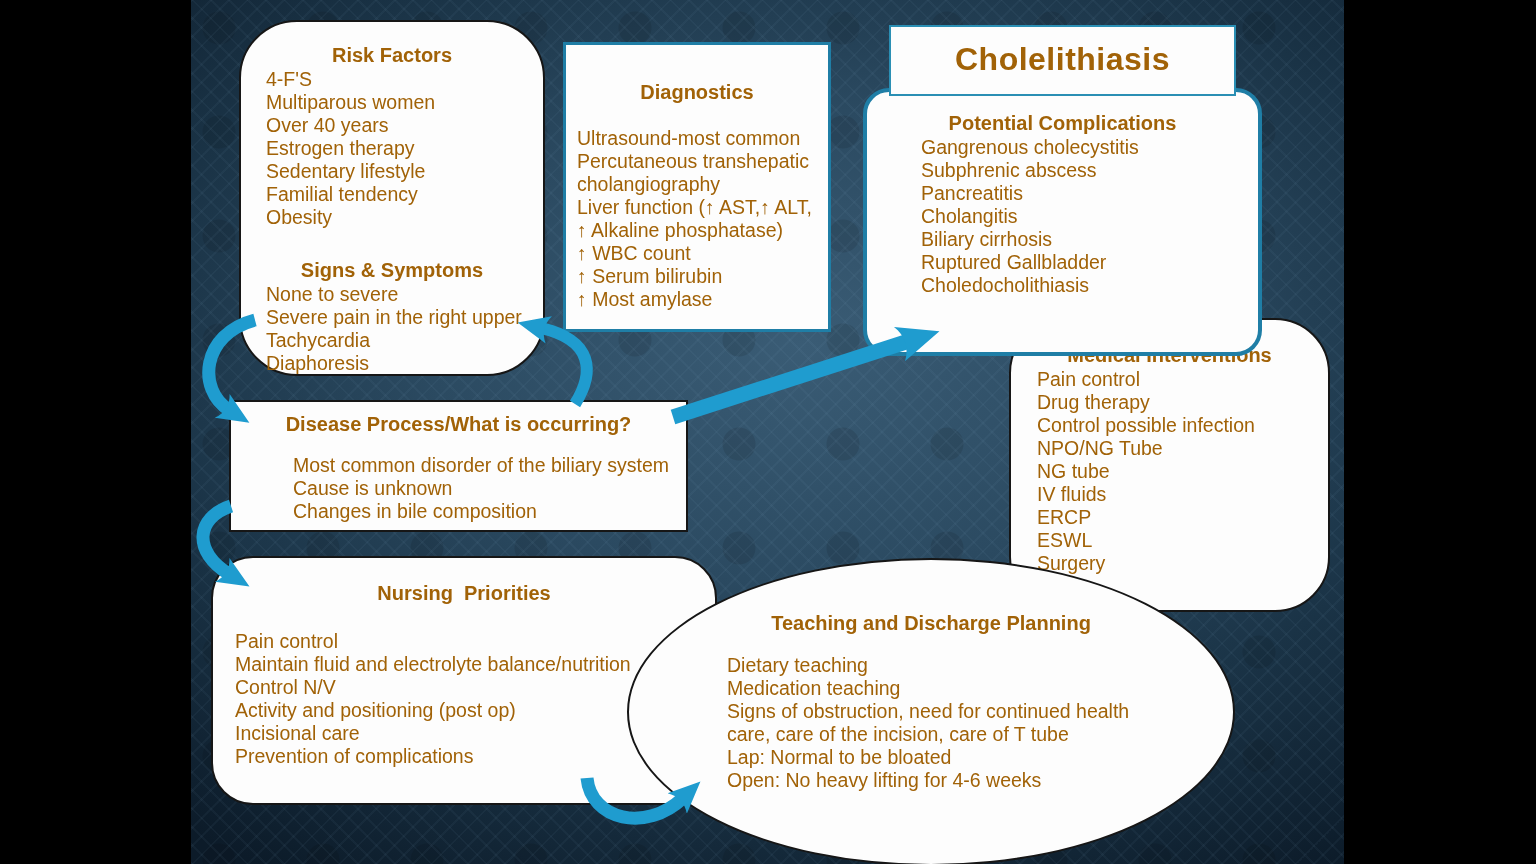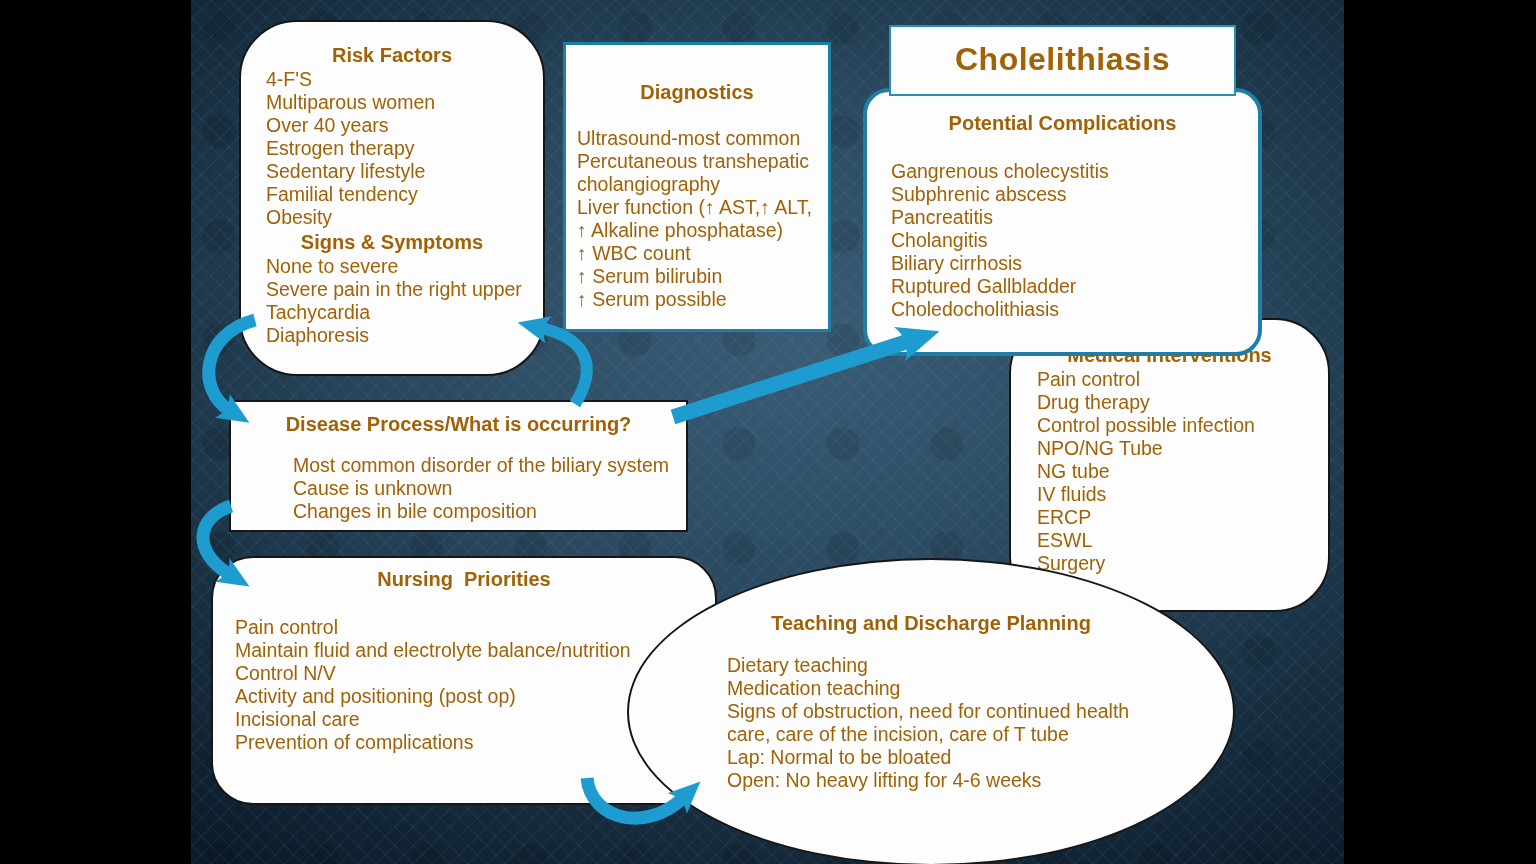--- a/index.html
+++ b/index.html
@@ -24,33 +24,33 @@
   .risk .items{padding-left:25px;}
 
   .diag{left:372px;top:42px;width:262px;height:284px;}
   .diag .bt{padding-top:34px;margin-bottom:22px;}
   .diag .items{padding-left:11px;}
 
   .ctitle{left:698px;top:25px;width:343px;height:67px;border:2px solid #2a8fb4;z-index:6;}
   .ctitle .bt{font-size:32px;line-height:64px;letter-spacing:0.5px;}
 
   .potential{left:672px;top:88px;width:391px;height:260px;border-radius:26px;border-width:4px;z-index:5;}
-  .potential .bt{padding-top:18px;margin-bottom:24px;}
-  .potential .items{padding-left:24px;}
+  .potential .bt{padding-top:18px;}
+  .potential .items{padding-left:24px;margin-left:30px;}
 
   .medical{left:818px;top:318px;width:317px;height:290px;border-radius:55px;z-index:2;}
   .medical .bt{padding-top:22px;}
   .medical .items{padding-left:26px;}
 
   .disease{left:38px;top:400px;width:455px;height:128px;z-index:2;}
   .disease .bt{padding-top:9px;margin-bottom:17px;}
   .disease .items{padding-left:62px;line-height:23.5px;}
 
   .nursing{left:20px;top:556px;width:502px;height:245px;border-radius:42px;z-index:2;}
-  .nursing .bt{padding-top:8px;margin-bottom:24px;}
+  .nursing .bt{padding-top:22px;margin-bottom:24px;}
   .nursing .items{padding-left:22px;}
 
   .ellipse{left:436px;top:558px;width:604px;height:304px;border-radius:50%;z-index:3;}
   .ellipse .bt{padding-top:50px;margin-bottom:18px;}
   .ellipse .items{padding-left:98px;line-height:23.5px;}
 
   .arrows{position:absolute;left:0;top:0;width:1153px;height:864px;z-index:8;pointer-events:none;}
 </style>
 </head>
 <body>
@@ -93,40 +93,40 @@
     <div class="bt">Risk Factors</div>
     <div class="items">
         <div>4-F'S</div>
         <div>Multiparous women</div>
         <div>Over 40 years</div>
         <div>Estrogen therapy</div>
         <div>Sedentary lifestyle</div>
         <div>Familial tendency</div>
         <div>Obesity</div>
       </div>
-    <div class="bt" style="padding-top:0;">Signs &amp; Symptoms</div>
+    <div class="bt" style="padding-top:0;margin-top:28px;">Signs &amp; Symptoms</div>
     <div class="items">
         <div>None to severe</div>
         <div>Severe pain in the right upper</div>
         <div>Tachycardia</div>
         <div>Diaphoresis</div>
       </div>
   </div>
 
   <div class="box diag tealline">
     <div class="bt">Diagnostics</div>
     <div class="items">
         <div>Ultrasound-most common</div>
         <div>Percutaneous transhepatic</div>
         <div>cholangiography</div>
         <div>Liver function (↑ AST,↑ ALT,</div>
         <div>↑ Alkaline phosphatase)</div>
         <div>↑ WBC count</div>
         <div>↑ Serum bilirubin</div>
-        <div>↑ Serum possible</div>
+        <div>↑ Most amylase</div>
       </div>
   </div>
 
   <div class="box disease blackline">
     <div class="bt">Disease Process/What is occurring?</div>
     <div class="items">
         <div>Most common disorder of the biliary system</div>
         <div>Cause is unknown</div>
         <div>Changes in bile composition</div>
       </div>

